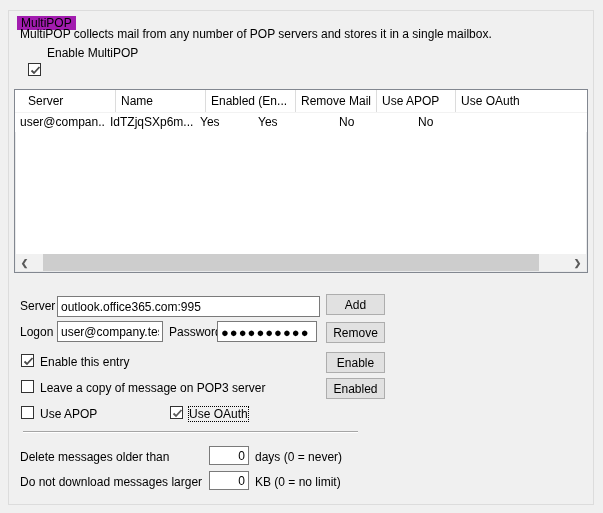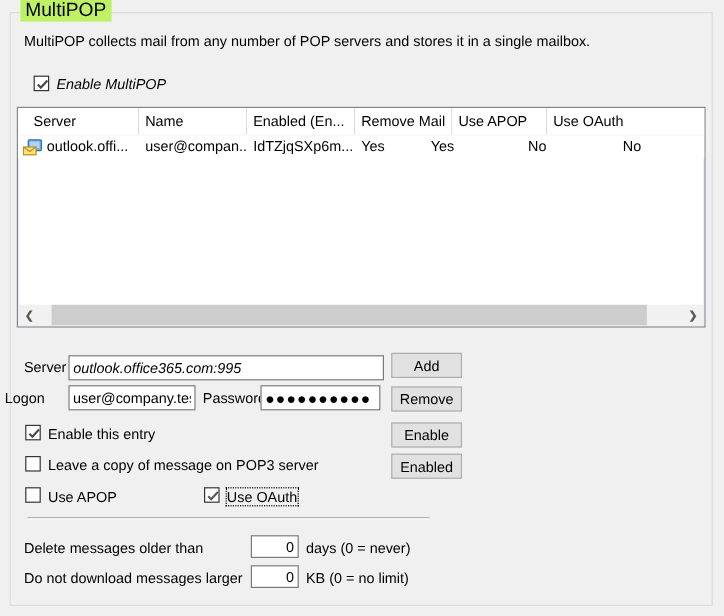--- a/index.html
+++ b/index.html
@@ -11,22 +11,22 @@
     position:relative;overflow:hidden;
     -webkit-font-smoothing:none;
   }
   .abs{position:absolute;}
   
   .groupbox{
     left:8px;top:10px;width:584px;height:493px;
     border:1px solid #dcdcdc;
   }
   .group-title{
-    left:17px;top:0;background:#bef264;padding:0 4px;
-    font-size:16px;
+    left:17px;top:16px;background:#a21caf;padding:0 4px;
+    font-size:12px;
   }
   .desc{left:20px;top:27px;white-space:nowrap;}
 
   
   .cb{
     width:13px;height:13px;background:#fff;border:1px solid #333;
     display:inline-block;box-sizing:border-box;position:absolute;
   }
   .cb svg{position:absolute;left:0px;top:1px;}
   .cb-label{white-space:nowrap;}
@@ -99,61 +99,52 @@
 
 <div class="abs groupbox"></div>
 <div class="abs group-title">MultiPOP</div>
 <div class="abs desc">MultiPOP collects mail from any number of POP servers and stores it in a single mailbox.</div>
 
 <span class="cb" style="left:28px;top:63px;">
   <svg width="13" height="11" viewBox="0 0 13 11">
     <polyline points="2.5,5.5 5,8 10.5,2" fill="none" stroke="#4a4a4a" stroke-width="1.8"></polyline>
   </svg>
 </span>
-<span class="abs cb-label" style="left:47px;top:63px;font-style:italic;">Enable MultiPOP</span>
+<span class="abs cb-label" style="left:47px;top:46px;">Enable MultiPOP</span>
 
 <div class="abs listview">
   <div class="lv-header">
     <div class="lv-hcell first" style="width:101px;">Server</div>
     <div class="lv-hcell" style="width:90px;">Name</div>
     <div class="lv-hcell" style="width:90px;">Enabled (En...</div>
     <div class="lv-hcell" style="width:81px;">Remove Mail</div>
     <div class="lv-hcell" style="width:79px;">Use APOP</div>
     <div class="lv-hcell" style="width:80px;border-right:none;">Use OAuth</div>
   </div>
   <div class="lv-row">
-    <div class="lv-cell first" style="width:101px;">
-      <svg class="mail-icon" viewBox="0 0 16 16">
-        <rect x="4.5" y="1.5" width="11" height="9" rx="1" fill="#7ab1e8" stroke="#3a6ea5"></rect>
-        <rect x="6" y="3" width="8" height="5.5" fill="#aed4f7"></rect>
-        <rect x="0.5" y="7.5" width="10.5" height="6.5" fill="#ffe27a" stroke="#b98f1d"></rect>
-        <path d="M0.5,7.5 L5.75,11.2 L11,7.5" fill="none" stroke="#b98f1d"></path>
-      </svg>
-      <span>outlook.offi...</span>
-    </div>
     <div class="lv-cell" style="width:90px;">user@compan...</div>
     <div class="lv-cell" style="width:90px;">IdTZjqSXp6m...</div>
     <div class="lv-cell" style="width:58px;">Yes</div>
     <div class="lv-cell" style="width:81px;">Yes</div>
     <div class="lv-cell" style="width:79px;">No</div>
     <div class="lv-cell" style="width:80px;">No</div>
   </div>
   <div class="hscroll">
     <div class="hs-arrow">❮</div>
     <div class="hs-thumb"></div>
     <div class="hs-spacer"></div>
     <div class="hs-arrow">❯</div>
   </div>
 </div>
 
 <span class="abs lbl" style="left:20px;top:299px;">Server</span>
-<input class="tb" style="left: 57px; top: 296px; width: 263px; height: 21px; font-style: italic;" value="outlook.office365.com:995">
+<input class="tb" style="left: 57px; top: 296px; width: 263px; height: 21px;" value="outlook.office365.com:995">
 <button class="btn" style="left:326px;top:294px;">Add</button>
 
-<span class="abs lbl" style="left:4px;top:325px;">Logon</span>
+<span class="abs lbl" style="left:20px;top:325px;">Logon</span>
 <input class="tb" style="left: 57px; top: 321px; width: 106px; height: 21px;" value="user@company.tes">
 <span class="abs lbl" style="left:169px;top:325px;">Password</span>
 <input class="tb pw" style="left: 217px; top: 321px; width: 100px; height: 21px;" value="●●●●●●●●●●">
 <button class="btn" style="left:326px;top:322px;">Remove</button>
 
 <span class="cb" style="left:21px;top:354px;">
   <svg width="13" height="11" viewBox="0 0 13 11">
     <polyline points="2.5,5.5 5,8 10.5,2" fill="none" stroke="#4a4a4a" stroke-width="1.8"></polyline>
   </svg>
 </span>

